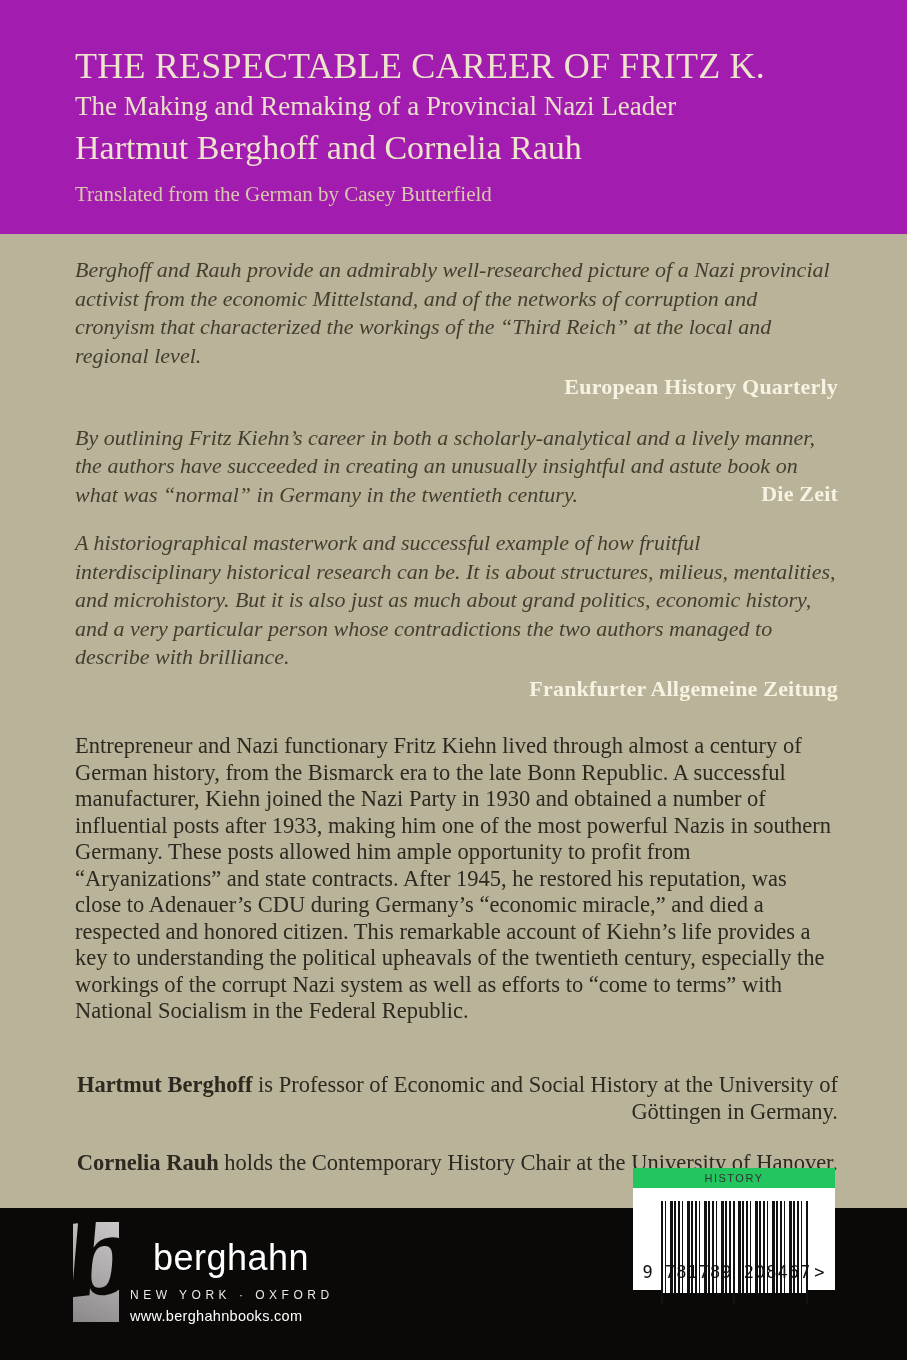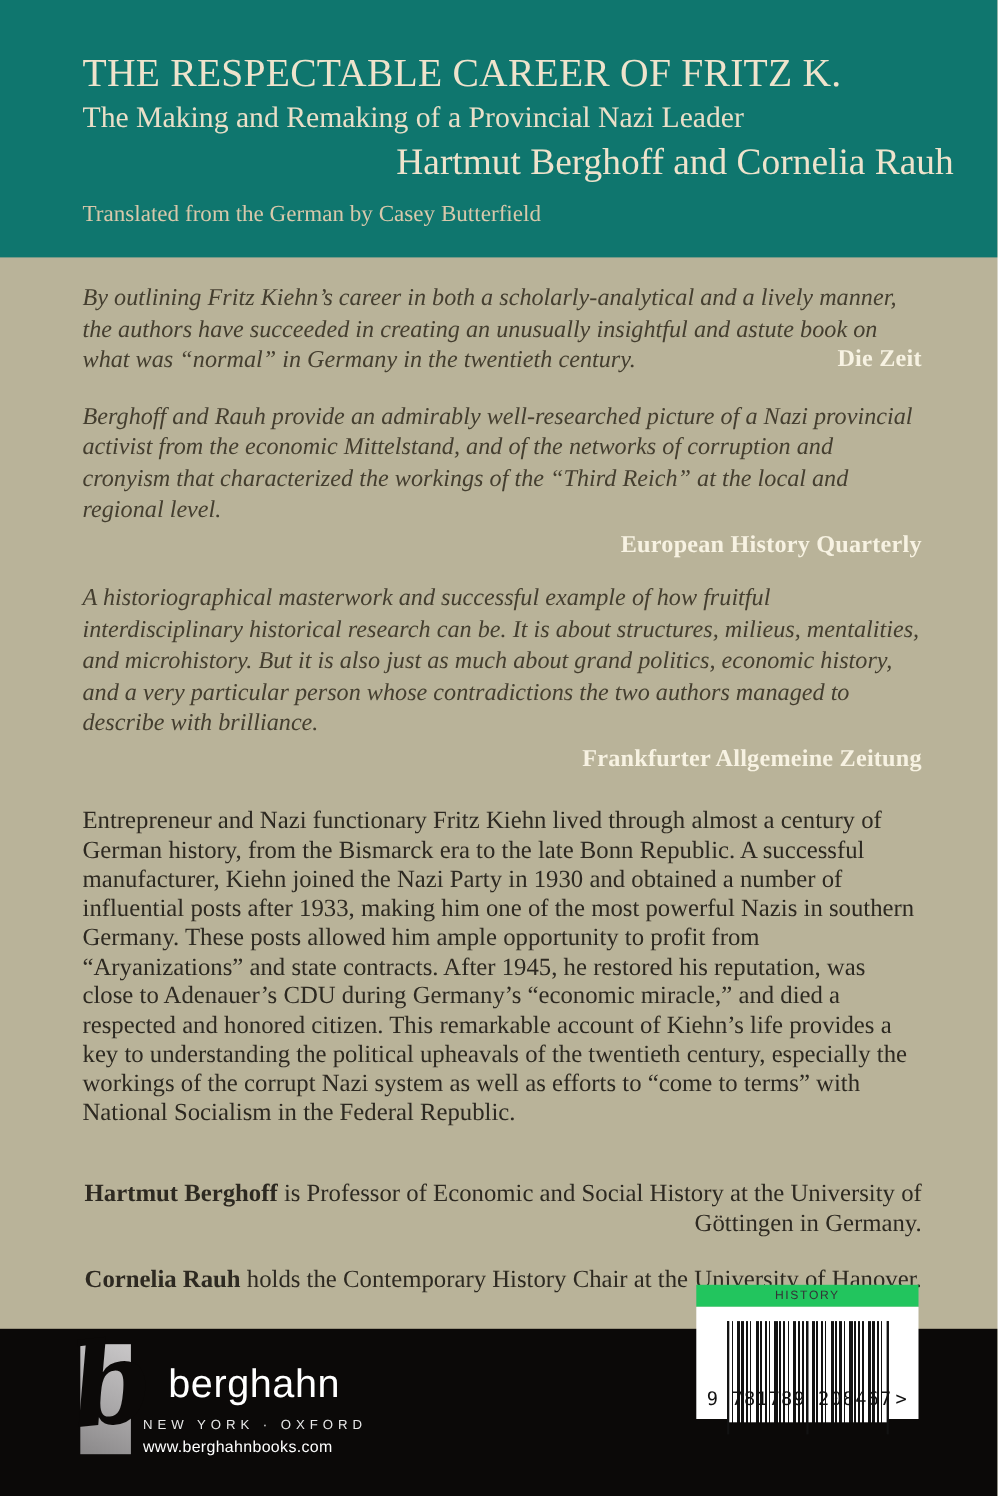--- a/index.html
+++ b/index.html
@@ -5,33 +5,33 @@
   html,body { margin:0; padding:0; background:#ffffff; }
   .page {
     position:relative; width:907px; height:1360px; margin:0 auto;
     background:#b9b399; overflow:hidden;
     font-family:"Liberation Serif", serif;
   }
 
   
   .header {
     position:absolute; top:0; left:0; width:907px; height:234px;
-    background:#0f766e; color:#eee3cc;
+    background:#a21caf; color:#eee3cc;
   }
   .header-inner { position:absolute; left:75px; top:48px; right:40px; }
   .book-title {
     font-size:36px; font-weight:normal; margin:0; line-height:1.0;
     letter-spacing:0.2px; white-space:nowrap; color:#eee3cc;
   }
   .book-subtitle {
     font-size:27px; font-weight:normal; margin:8px 0 0 0; line-height:1.05;
     white-space:nowrap; color:#eadfc8;
   }
   .book-authors {
-    font-size:34px; margin-top:10px; line-height:1.05; white-space:nowrap; color:#eee3cc;text-align:right;
+    font-size:34px; margin-top:10px; line-height:1.05; white-space:nowrap; color:#eee3cc;
   }
   .translation-credit {
     font-size:21px; margin-top:16px; white-space:nowrap; color:#d8c8ab;
   }
 
   
   .body-area { position:absolute; top:234px; left:0; width:907px; bottom:152px; }
   .quote {
     position:relative; margin:0 69px 0 75px; font-style:italic;
     color:#443e2f; font-size:22px; line-height:28.5px;
@@ -126,28 +126,28 @@
     <div class="header-inner">
       <h1 class="book-title">THE RESPECTABLE CAREER OF FRITZ K.</h1>
       <h2 class="book-subtitle">The Making and Remaking of a Provincial Nazi Leader</h2>
       <div class="book-authors">Hartmut Berghoff and Cornelia Rauh</div>
       <div class="translation-credit">Translated from the German by Casey Butterfield</div>
     </div>
   </div>
 
   <div class="body-area">
 
+    <blockquote class="quote q2">
+      <p>Berghoff and Rauh provide an admirably well-researched picture of a Nazi provincial activist from the economic Mittelstand, and of the networks of corruption and cronyism that characterized the workings of the “Third Reich” at the local and regional level.</p>
+      <div class="review-source source-line">European History Quarterly</div>
+    </blockquote>
+
     <blockquote class="quote q1">
       <p>By outlining Fritz Kiehn’s career in both a scholarly-analytical and a lively manner, the authors have succeeded in creating an unusually insightful and astute book on what was “normal” in Germany in the twentieth century.</p>
       <span class="review-source source-inline">Die Zeit</span>
-    </blockquote>
-
-    <blockquote class="quote q2">
-      <p>Berghoff and Rauh provide an admirably well-researched picture of a Nazi provincial activist from the economic Mittelstand, and of the networks of corruption and cronyism that characterized the workings of the “Third Reich” at the local and regional level.</p>
-      <div class="review-source source-line">European History Quarterly</div>
     </blockquote>
 
     <blockquote class="quote q3">
       <p>A historiographical masterwork and successful example of how fruitful interdisciplinary historical research can be. It is about structures, milieus, mentalities, and microhistory. But it is also just as much about grand politics, economic history, and a very particular person whose contradictions the two authors managed to describe with brilliance.</p>
       <div class="review-source source-line">Frankfurter Allgemeine Zeitung</div>
     </blockquote>
 
     <p class="book-description">Entrepreneur and Nazi functionary Fritz Kiehn lived through almost a century of German history, from the Bismarck era to the late Bonn Republic. A successful manufacturer, Kiehn joined the Nazi Party in 1930 and obtained a number of influential posts after 1933, making him one of the most powerful Nazis in southern Germany. These posts allowed him ample opportunity to profit from “Aryanizations” and state contracts. After 1945, he restored his reputation, was close to Adenauer’s CDU during Germany’s “economic miracle,” and died a respected and honored citizen. This remarkable account of Kiehn’s life provides a key to understanding the political upheavals of the twentieth century, especially the workings of the corrupt Nazi system as well as efforts to “come to terms” with National Socialism in the Federal Republic.</p>
 
     <p class="author-bio bio-1"><span class="bio-name">Hartmut Berghoff</span><span> is Professor of Economic and Social History at the University of Göttingen in Germany.</span></p>

